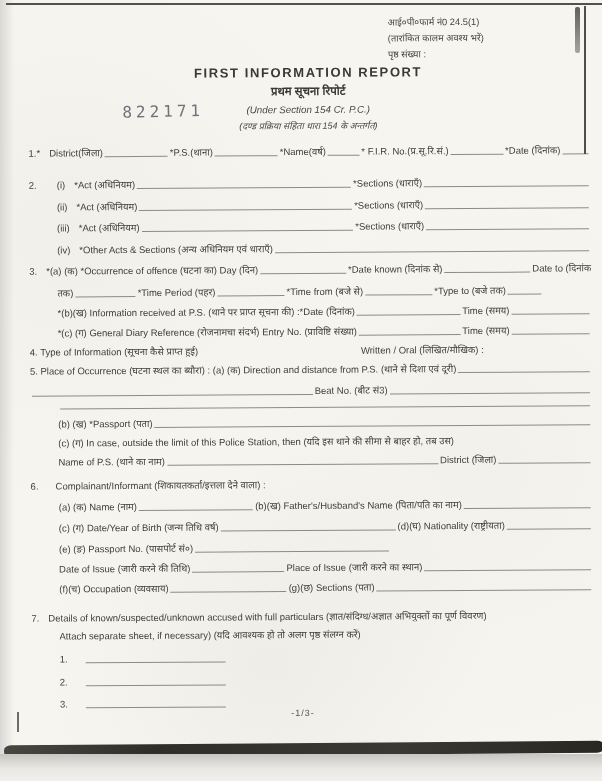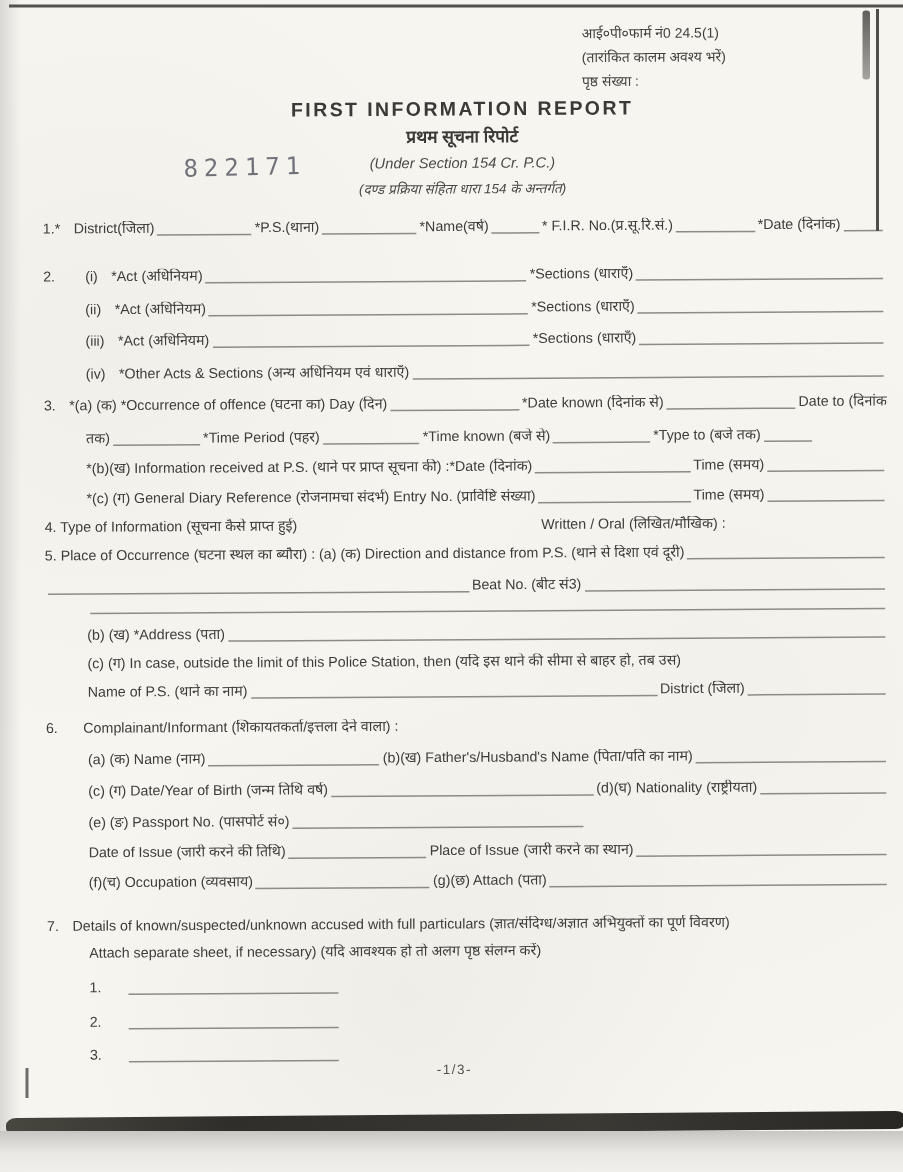--- a/index.html
+++ b/index.html
@@ -130,21 +130,21 @@
       <span class="fill gw"></span>
       <span class="lbl">*Date known (दिनांक से)</span>
       <span class="fill gw"></span>
       <span class="lbl">Date to (दिनांक</span>
     </div>
     <div class="row" style="top:286px; left:58px; right:58px;">
       <span class="lbl">तक)</span>
       <span class="fill" style="flex:0.9 1 auto;"></span>
       <span class="lbl">*Time Period (पहर)</span>
       <span class="fill gw"></span>
-      <span class="lbl">*Time known (बजे से)</span>
+      <span class="lbl">*Time from (बजे से)</span>
       <span class="fill gw"></span>
       <span class="lbl">*Type to (बजे तक)</span>
       <span class="fill" style="flex:0.5 1 auto;"></span>
     </div>
     <div class="row" style="top:306px; left:58px; right:10px;">
       <span class="lbl">*(b)(ख) Information received at P.S. (थाने पर प्राप्त सूचना की) :*Date (दिनांक)</span>
       <span class="fill gw"></span>
       <span class="lbl">Time (समय)</span>
       <span class="fill" style="flex:0 0 78px;"></span>
     </div>
@@ -166,21 +166,21 @@
     </div>
     <div class="row" style="top:385px; left:30px; right:10px;">
       <span class="fill" style="flex:1.4 1 auto;"></span>
       <span class="lbl">Beat No. (बीट सं3)</span>
       <span class="fill gw"></span>
     </div>
     <div class="row" style="top:404px; left:58px; right:10px;">
       <span class="fill gw"></span>
     </div>
     <div class="row" style="top:417px; left:58px; right:10px;">
-      <span class="lbl">(b) (ख) *Address (पता)</span>
+      <span class="lbl">(b) (ख) *Passport (पता)</span>
       <span class="fill gw"></span>
     </div>
     <div class="row" style="top:436px; left:58px; right:10px;">
       <span class="lbl">(c) (ग) In case, outside the limit of this Police Station, then (यदि इस थाने की सीमा से बाहर हो, तब उस)</span>
     </div>
     <div class="row" style="top:455px; left:58px; right:10px;">
       <span class="lbl">Name of P.S. (थाने का नाम)</span>
       <span class="fill gw"></span>
       <span class="lbl">District (जिला)</span>
       <span class="fill" style="flex:0 0 92px;"></span>
@@ -208,21 +208,21 @@
     </div>
     <div class="row" style="top:562px; left:58px; right:10px;">
       <span class="lbl">Date of Issue (जारी करने की तिथि)</span>
       <span class="fill" style="flex:0 0 92px;"></span>
       <span class="lbl">Place of Issue (जारी करने का स्थान)</span>
       <span class="fill gw"></span>
     </div>
     <div class="row" style="top:582px; left:58px; right:10px;">
       <span class="lbl">(f)(च) Occupation (व्यवसाय)</span>
       <span class="fill" style="flex:0 0 116px;"></span>
-      <span class="lbl">(g)(छ) Attach (पता)</span>
+      <span class="lbl">(g)(छ) Sections (पता)</span>
       <span class="fill gw"></span>
     </div>
 
     <div class="row" style="top:611px; left:30px; right:10px; white-space:normal;">
       <span class="num">7.</span>
       <span>Details of known/suspected/unknown accused with full particulars (ज्ञात/संदिग्ध/अज्ञात अभियुक्तों का पूर्ण विवरण)</span>
     </div>
     <div class="row" style="top:629px; left:58px; right:10px;">
       <span class="lbl">Attach separate sheet, if necessary) (यदि आवश्यक हो तो अलग पृष्ठ संलग्न करें)</span>
     </div>

